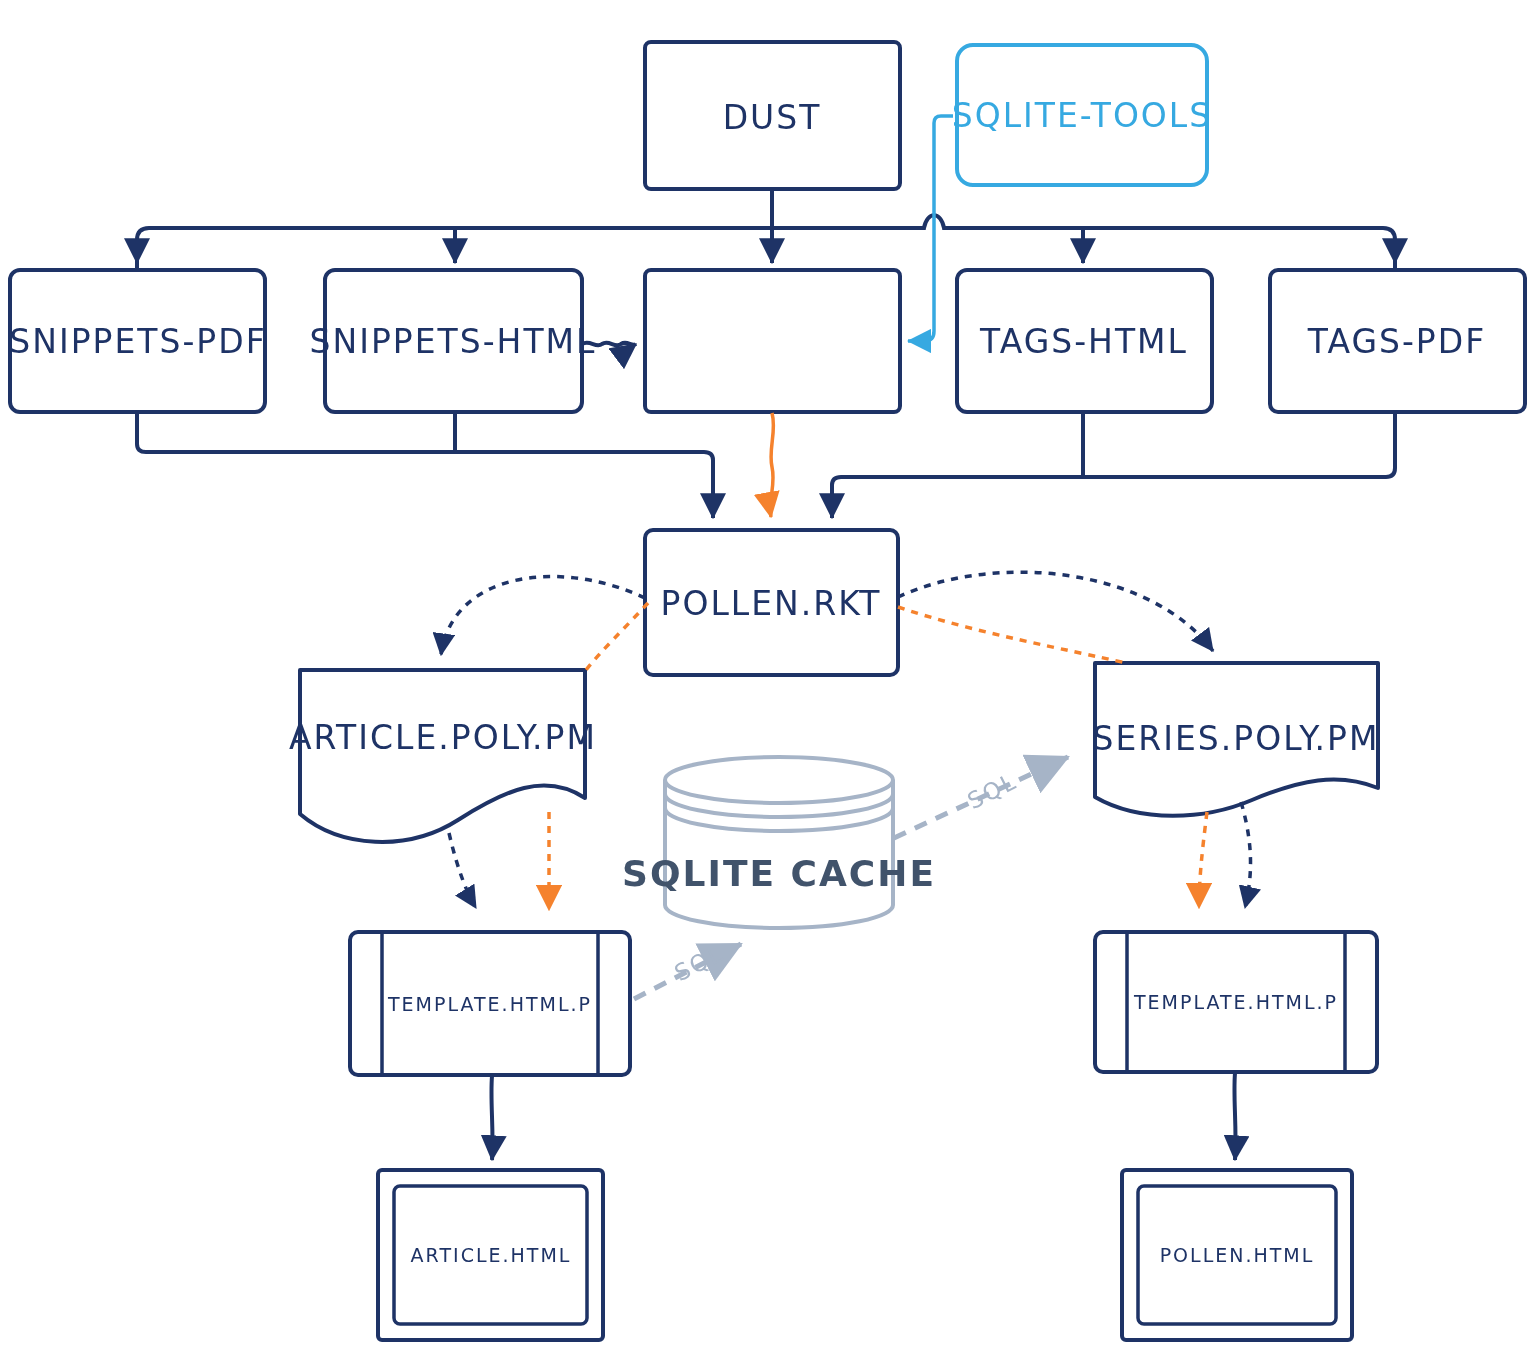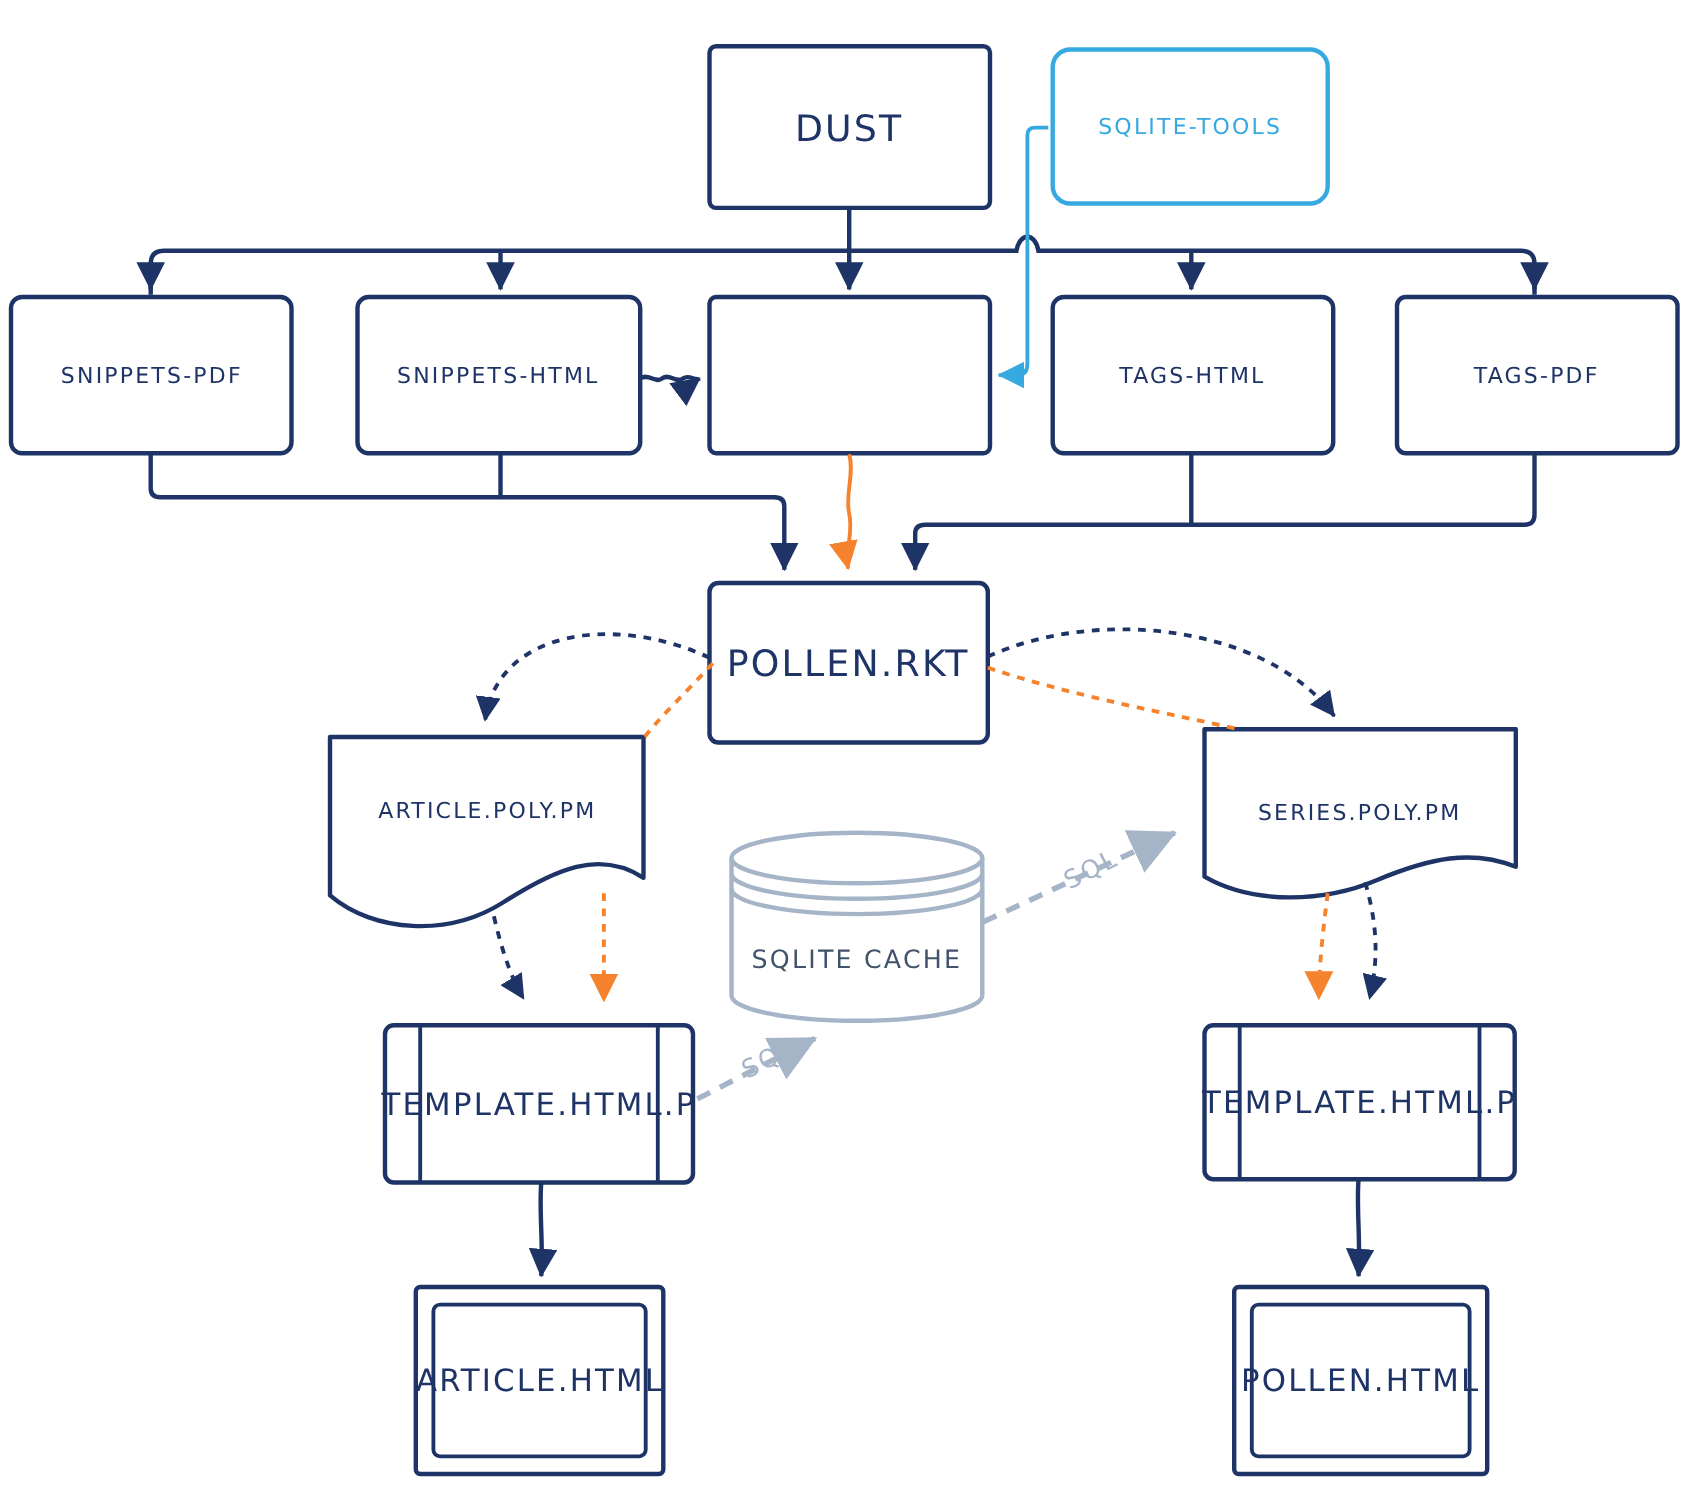--- a/index.html
+++ b/index.html
@@ -13,24 +13,24 @@
   .wires{position:absolute;left:0;top:0;}
   .lbl{
     position:absolute;
     transform:translate(-50%,-50%);
     color:#1e3366;
     white-space:nowrap;
     letter-spacing:2px;
     font-weight:500;
   }
   .lbl-lg{font-size:33px;}
-  .lbl-md{font-size:20px;}
-  .lbl-sm{font-size:28px;}
+  .lbl-md{font-size:33px;}
+  .lbl-sm{font-size:19px;}
   .lbl-blue{color:#36a9e1;}
-  .lbl-slate{color:#41536b;font-size:23px;letter-spacing:2px;}
+  .lbl-slate{color:#41536b;font-size:36px;letter-spacing:2px;font-weight:bold;}
   .lbl-sql{
     color:#a6b4c7;font-size:23px;letter-spacing:2px;
     transform:translate(-50%,-50%) rotate(-27deg);
   }
 </style>
 </head>
 <body>
 
 <div class="canvas">
 

